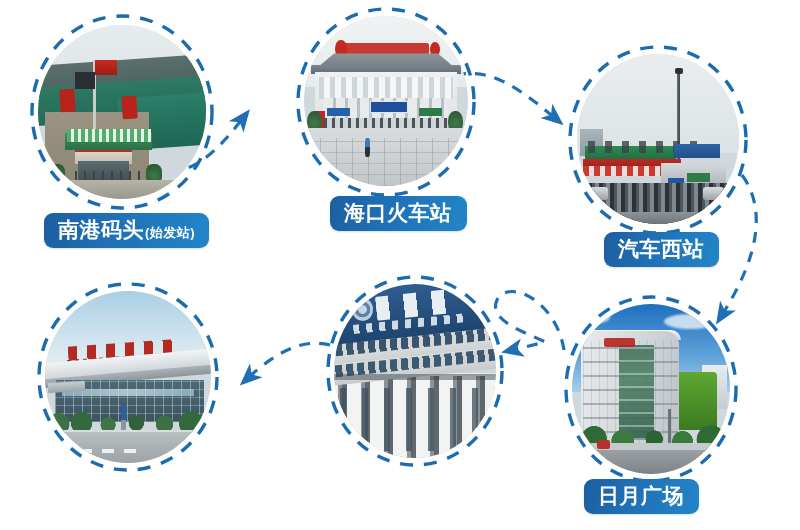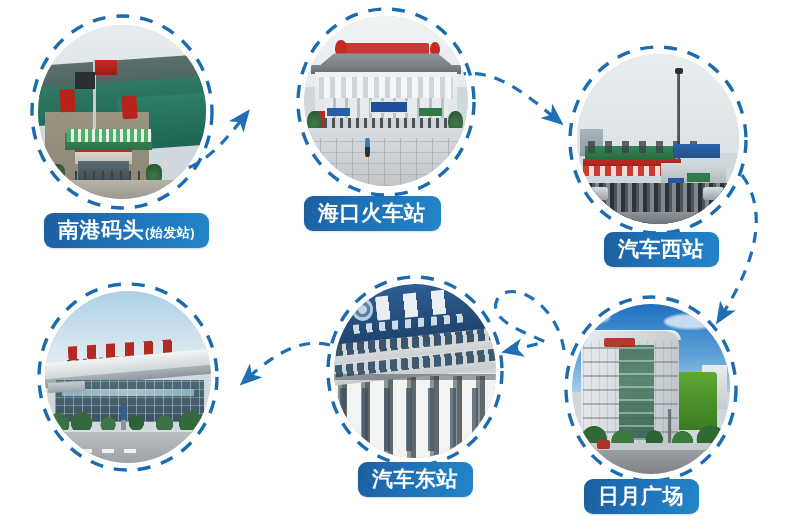--- a/index.html
+++ b/index.html
@@ -587,21 +587,21 @@
           <div class="bluesign"></div>
           <div class="greensign"></div>
         <div class="crowd"></div>
         <div class="tree" style="left:2%"></div>
         <div class="tree" style="left:88%"></div>
         <div class="plaza"></div>
           <div class="tiles"></div>
         <div class="walker"></div>
       </div>
     </div>
-    <div class="label" style="left:16px; top:192px;">
+    <div class="label" style="left:42px; top:192px;">
       <span class="main">海口火车站</span>
       <span class="sub"></span>
     </div>
   </div>
 
   <div class="node" style="left:556px; top:292px; width:200px; height:230px;">
     <svg class="ring" width="190" height="194" viewBox="0 0 190 194">
       <ellipse cx="95" cy="97" rx="85" ry="92" fill="none" stroke="#1a6bb0" stroke-width="3.4" stroke-dasharray="13 11"></ellipse>
     </svg>
     <div class="photo art-plaza" style="left:16px; top:12px; width:158px; height:170px;">
@@ -673,24 +673,20 @@
           <div class="win2"></div>
         <div class="floor1"></div>
           <div class="win1"></div>
         <div class="signboard"></div>
         <div class="sign-logo"></div>
           <div class="sign-ch"></div>
           <div class="sign-en"></div>
         <div class="mid-shadow"></div>
       </div>
     </div>
-    <div class="label" style="left:40px; top:190px;">
-      <span class="main">汽车东站</span>
-      <span class="sub"></span>
-    </div>
   </div>
 
   <div class="node" style="left:28px; top:278px; width:210px; height:240px;">
     <svg class="ring" width="200" height="198" viewBox="0 0 200 198">
       <ellipse cx="100" cy="99" rx="89" ry="93" fill="none" stroke="#1a6bb0" stroke-width="3.4" stroke-dasharray="13 11"></ellipse>
     </svg>
     <div class="photo art-center" style="left:17px; top:13px; width:166px; height:172px;">
       <div class="photo-inner">
         <div class="sky"></div>
         <div class="redtext"></div>

